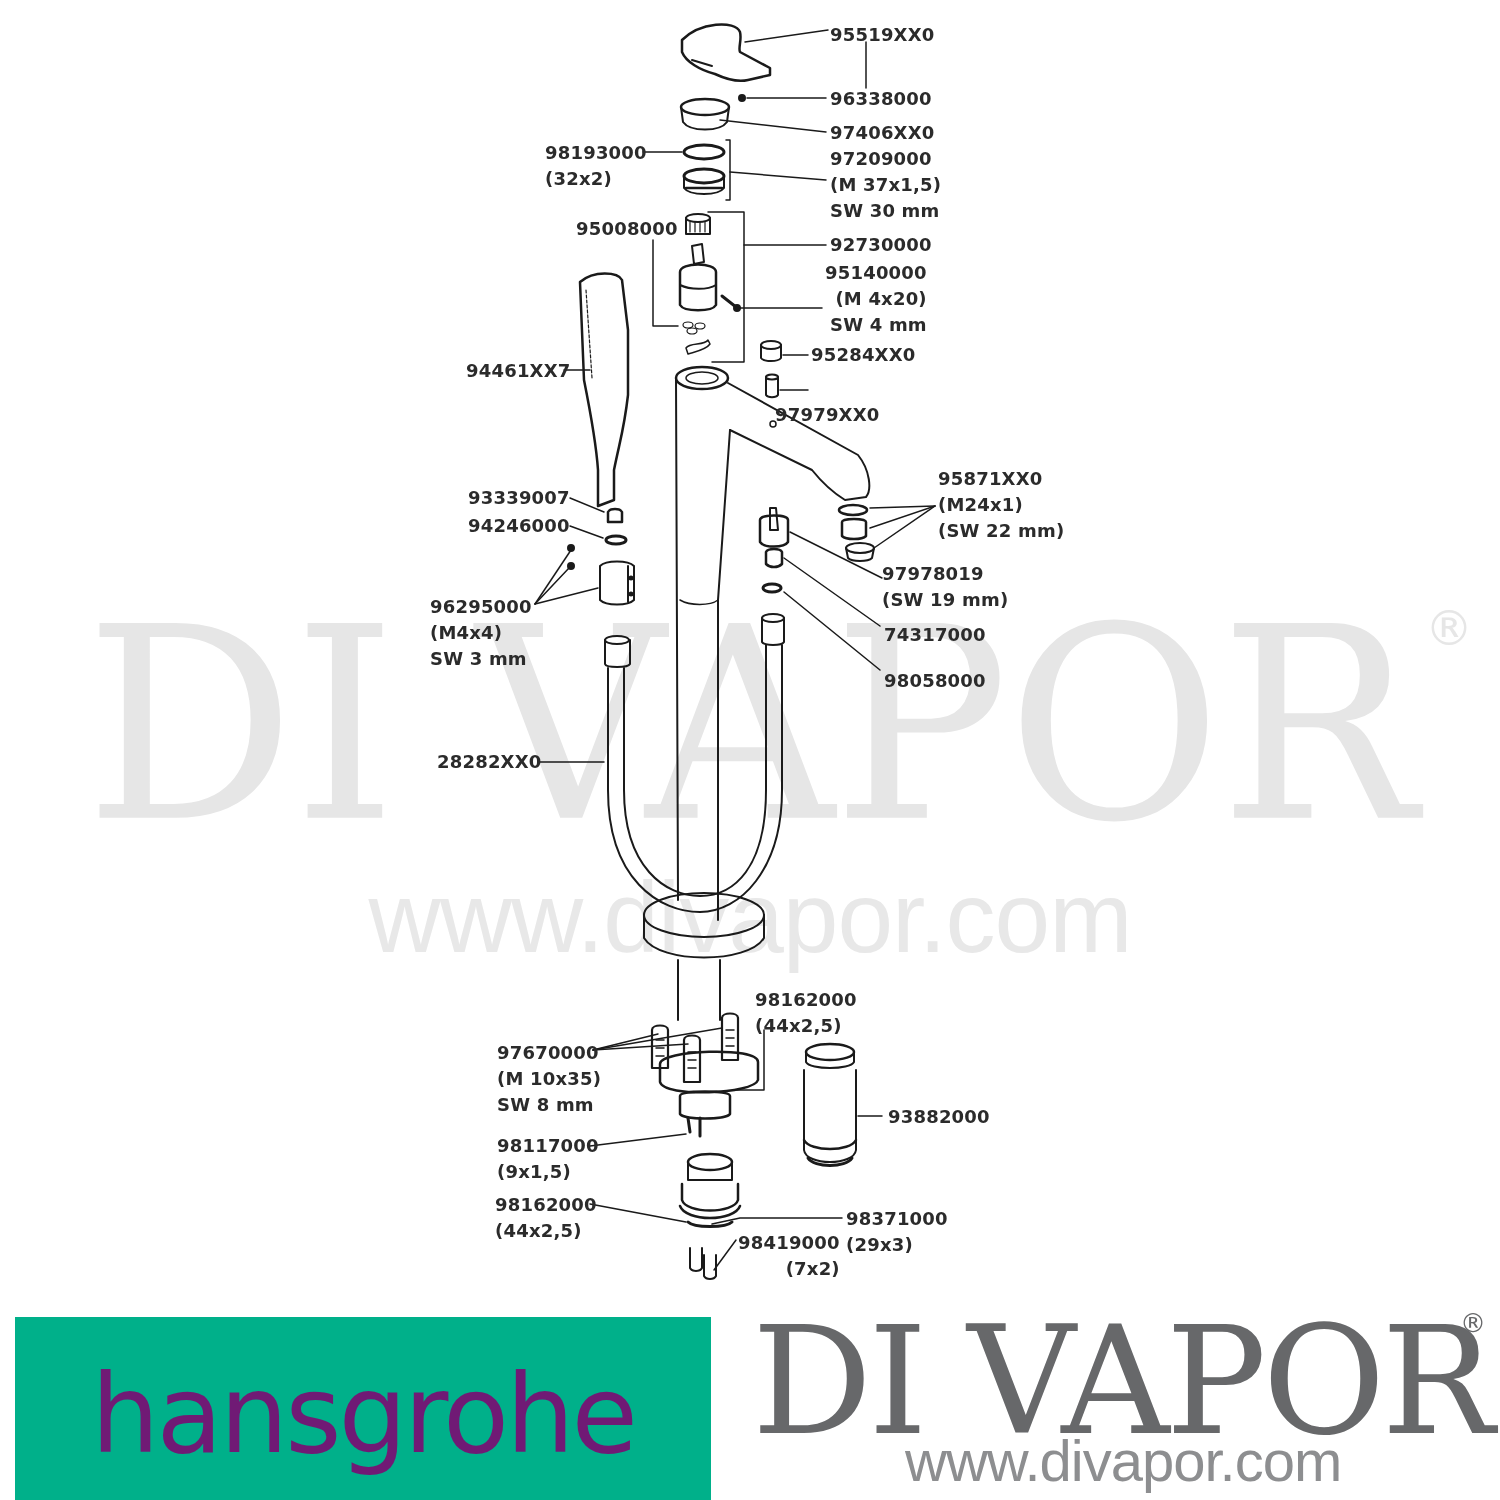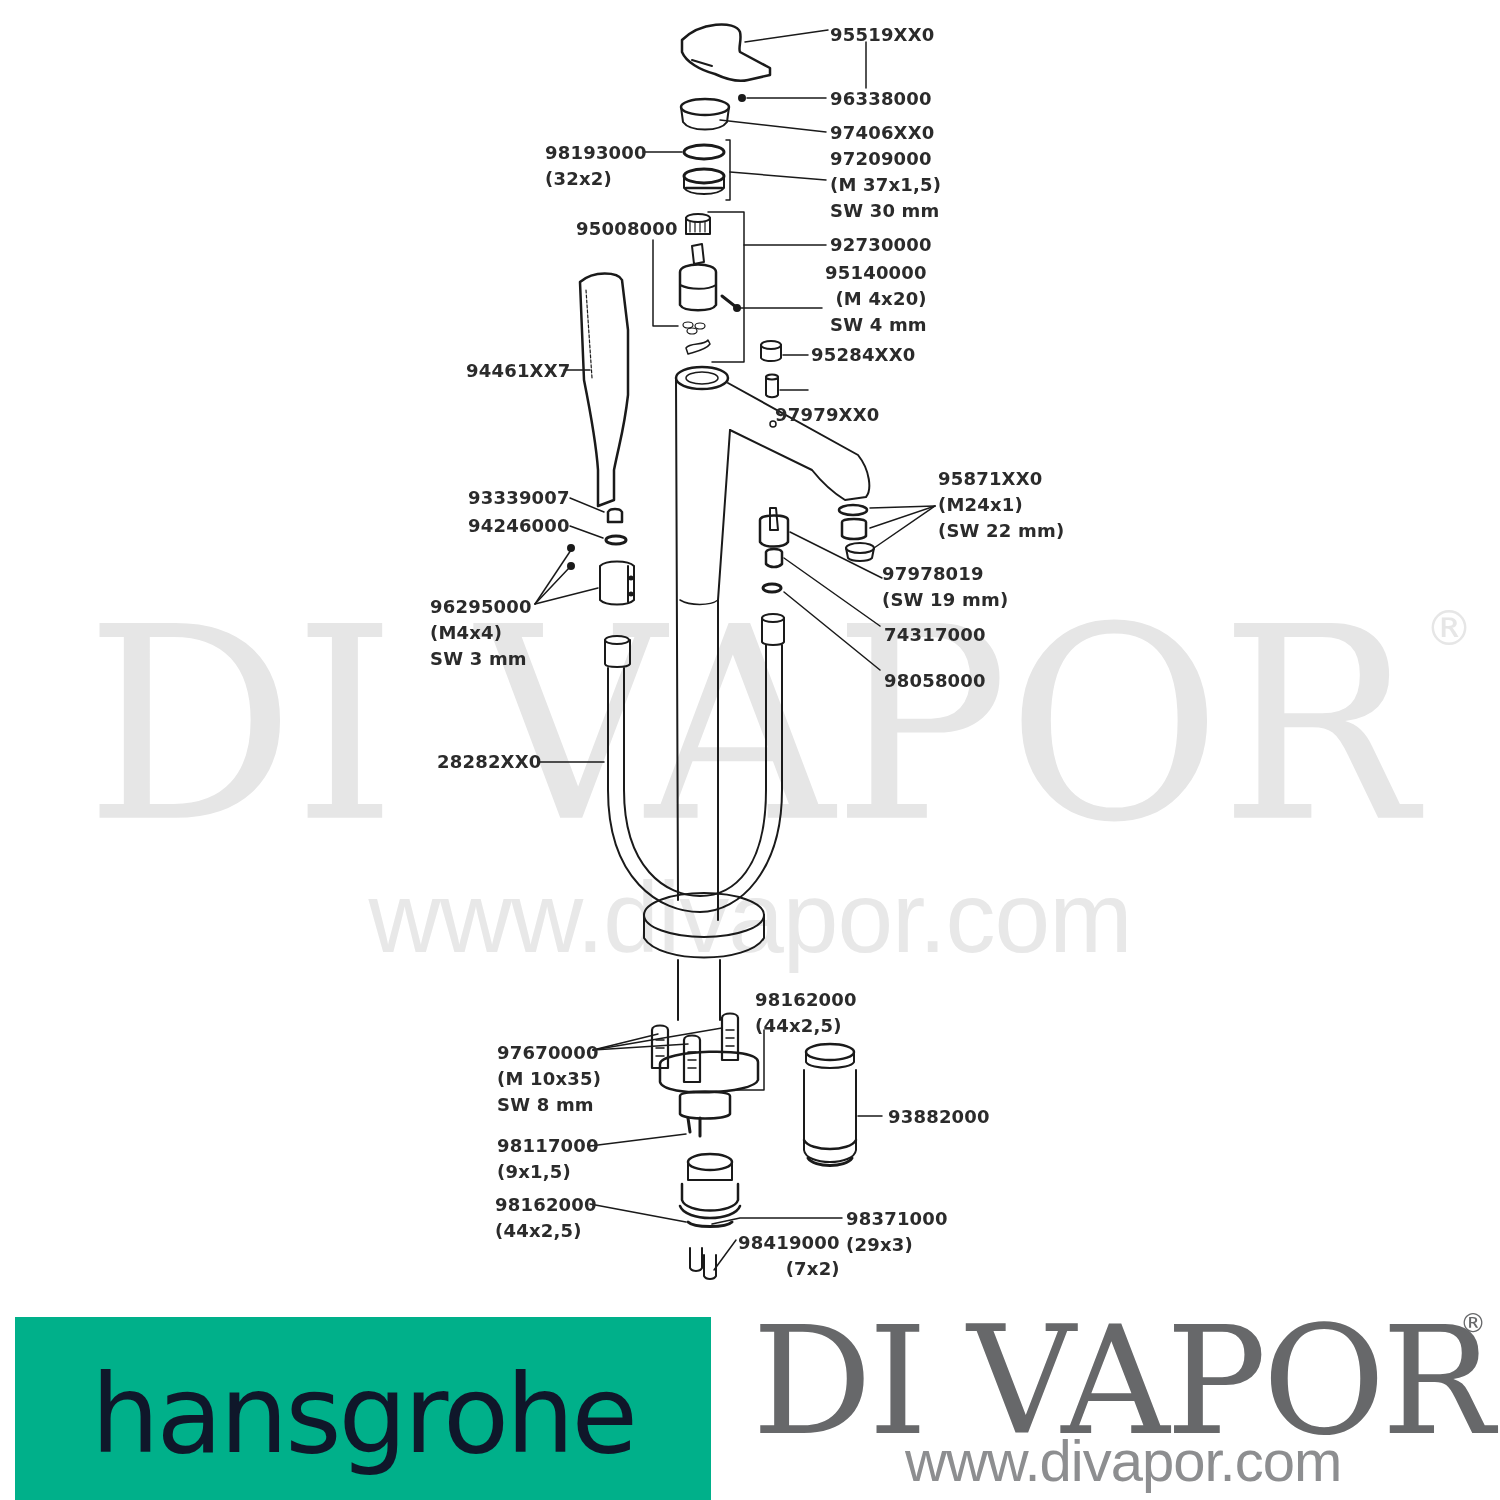--- a/index.html
+++ b/index.html
@@ -18,21 +18,21 @@
   svg.drawing { position: absolute; left: 0; top: 0; }
   .lbl {
     position: absolute; font-family: "DejaVu Sans", sans-serif; font-size: 18px; line-height: 26px;
     color: #2b2b2b; white-space: nowrap; letter-spacing: 0.2px; font-weight: bold;
   }
   .lbl span { display: block; }
   .hg-logo {
     position: absolute; left: 15px; top: 1317px; width: 696px; height: 219px; background: #00b08a;
   }
   .hg-text {
-    position: absolute; left: 0; top: 44px; width: 100%; text-align: center; color: #0f172a;
+    position: absolute; left: 0; top: 44px; width: 100%; text-align: center; color: #701a75;
     font-family: "DejaVu Sans", sans-serif; font-size: 108px; letter-spacing: -3px; line-height: 1;
   }
   .dv-brand {
     position: absolute; left: 752px; top: 1306px; font-family: "DejaVu Serif", serif; font-size: 150px;
     color: #67686a; line-height: 1; letter-spacing: -4px; white-space: nowrap;
   }
   .dv-reg { position: absolute; left: 1460px; top: 1308px; font-size: 26px; color: #67686a; font-family: "DejaVu Sans", sans-serif; }
   .dv-url {
     position: absolute; left: 905px; top: 1432px; font-family: "Liberation Sans", sans-serif; font-size: 58px;
     color: #8d8e90; letter-spacing: -1px; line-height: 1;

